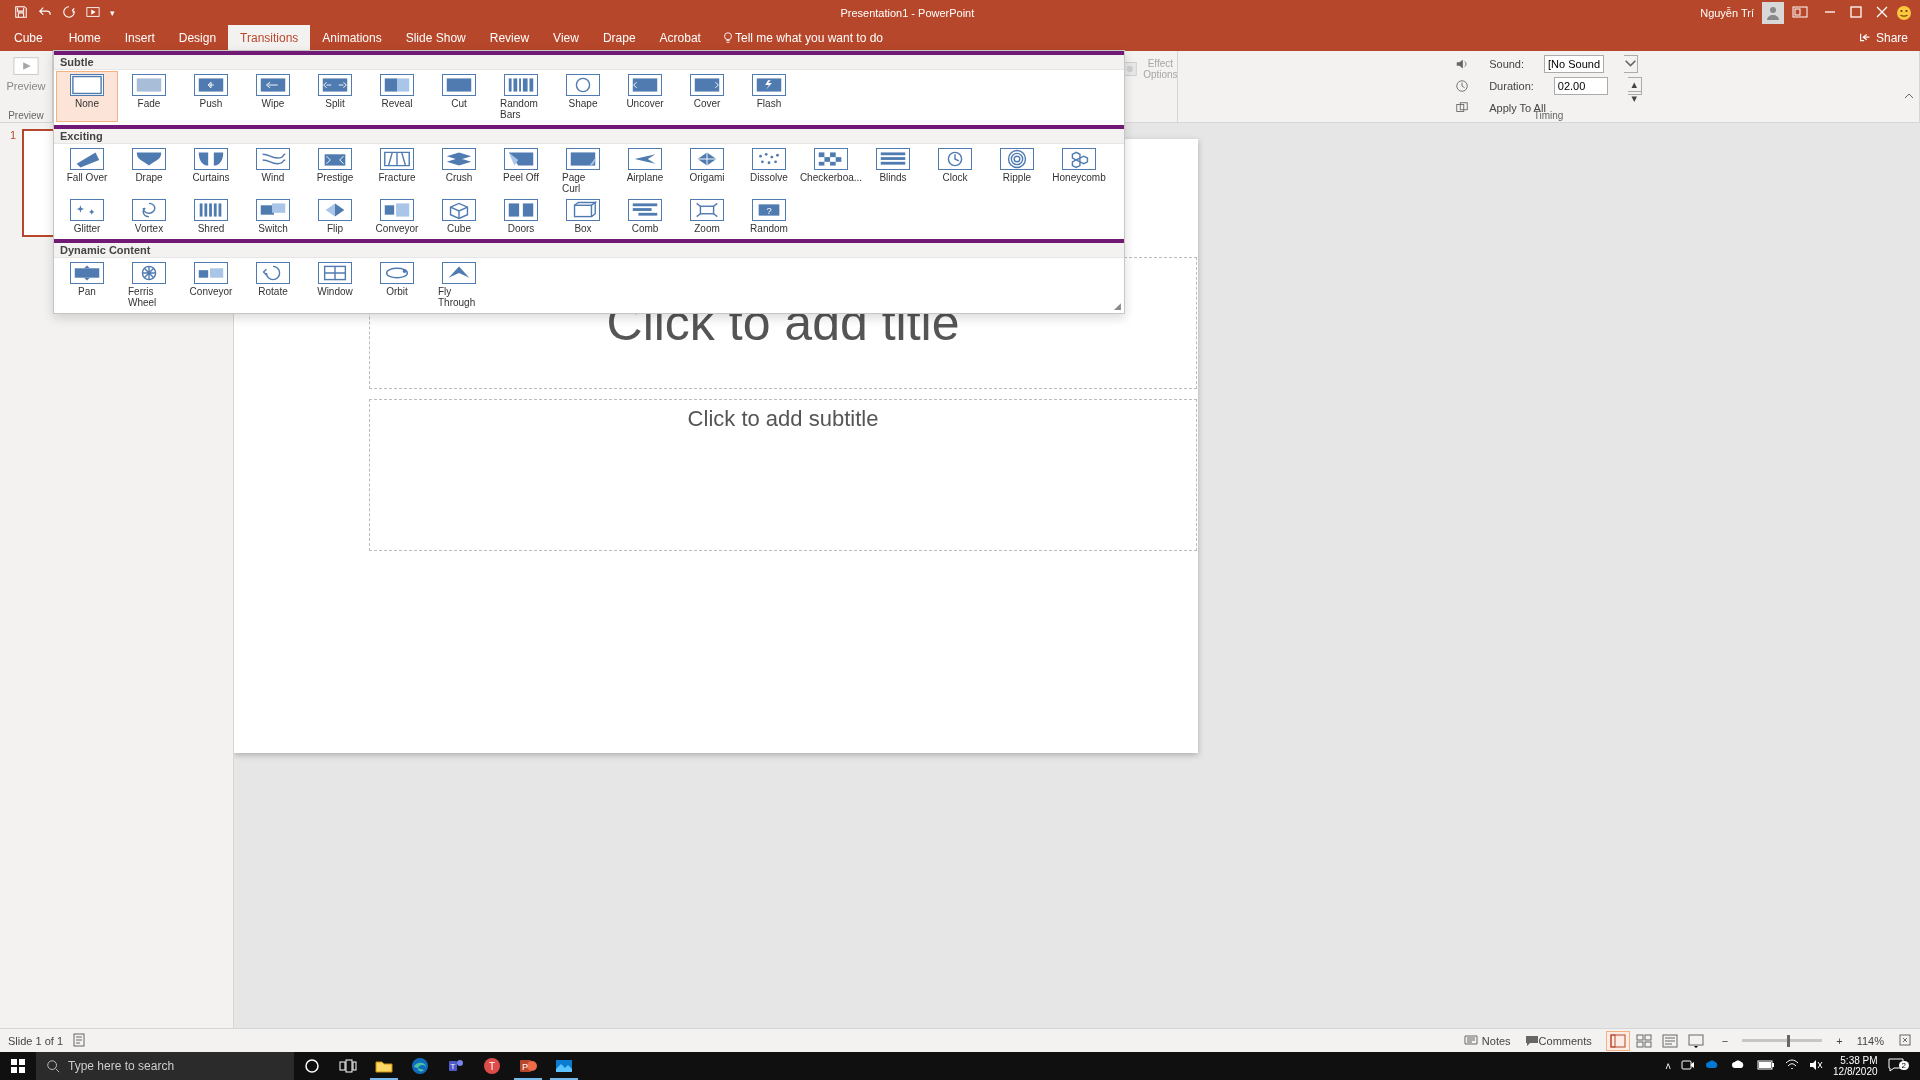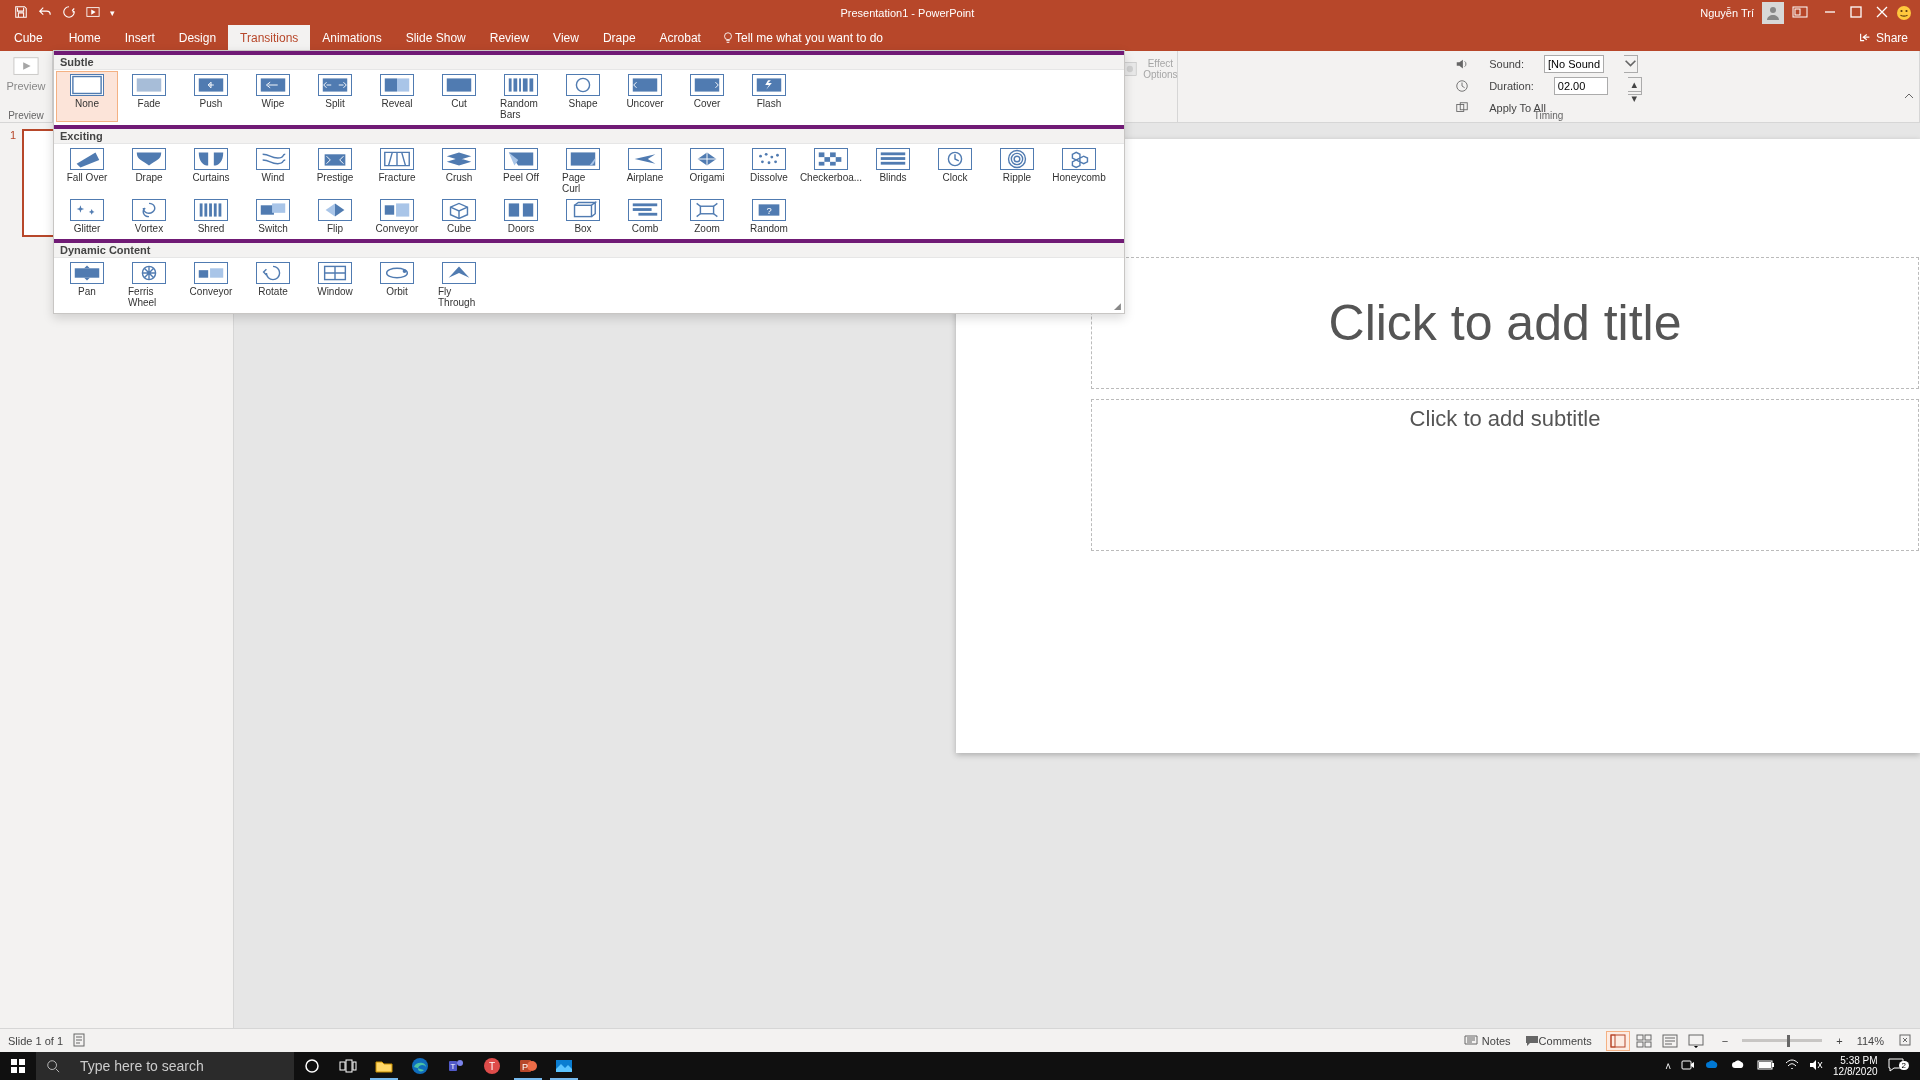--- a/index.html
+++ b/index.html
@@ -54,39 +54,39 @@
 .chk{width:13px;height:13px;border:1px solid #333;display:inline-flex;align-items:center;justify-content:center;font-size:10px;}
 .chk.checked::after{content:"✓";color:#333;}
 .collapse-caret{position:absolute;right:4px;bottom:16px;}
 
 
 .workspace{position:absolute;top:123px;left:0;right:0;bottom:38px;background:#e6e6e6;display:flex;}
 .thumb-pane{width:234px;background:#f3f2f1;border-right:1px solid #d6d6d6;padding:6px 10px;}
 .thumb-item{display:flex;gap:6px;}
 .thumb-num{font-size:11px;color:#b7472a;}
 .thumb-rect{width:190px;height:108px;background:#fff;border:2px solid #b7472a;}
-.slide-area{flex:1;display:flex;align-items:flex-start;justify-content:flex-end;padding-top:16px;overflow:hidden;}
+.slide-area{flex:1;display:flex;align-items:flex-start;justify-content:flex-start;padding-top:16px;overflow:hidden;}
 .slide{width:964px;height:614px;background:#fff;box-shadow:0 2px 6px rgba(0,0,0,0.25);position:relative;}
 .placeholder{position:absolute;border:1px dashed #bbb;display:flex;align-items:center;justify-content:center;color:#555;}
 .ph-title{left:135px;top:118px;width:828px;height:132px;font-size:50px;}
 .ph-sub{left:135px;top:260px;width:828px;height:152px;font-size:22px;align-items:flex-start;padding-top:6px;}
 
 
 .status-bar{position:absolute;bottom:28px;left:0;right:0;height:24px;background:#f3f2f1;border-top:1px solid #d6d6d6;display:flex;align-items:center;font-size:11px;color:#444;padding:0 8px;}
 .status-right{margin-left:auto;display:flex;align-items:center;gap:14px;}
 .view-btns{display:flex;gap:2px;}
 .view-btn{width:24px;height:20px;display:flex;align-items:center;justify-content:center;border:1px solid transparent;}
 .view-btn.active{background:#fdece3;border-color:#f4b183;}
 .zoom-track{width:80px;height:3px;background:#c8c6c4;position:relative;}
 .zoom-thumb{position:absolute;width:3px;height:12px;background:#666;top:-4px;left:56%;}
 
 
 .taskbar{position:absolute;bottom:0;left:0;right:0;height:28px;background:#101010;display:flex;align-items:center;}
 .start-btn{width:36px;height:100%;display:flex;align-items:center;justify-content:center;}
-.search-box{width:258px;height:100%;background:#2b2b2b;display:flex;align-items:center;gap:20px;padding:0 10px;color:#ccc;font-size:14px;}
+.search-box{width:258px;height:100%;background:#2b2b2b;display:flex;align-items:center;gap:8px;padding:0 10px;color:#ccc;font-size:12px;}
 .task-icons{display:flex;height:100%;}
 .task-icon{width:36px;height:100%;display:flex;align-items:center;justify-content:center;position:relative;}
 .task-icon.active::after{content:"";position:absolute;bottom:0;left:4px;right:4px;height:2px;background:#76b9ed;}
 .tray{margin-left:auto;display:flex;align-items:center;gap:10px;color:#fff;font-size:10px;padding-right:6px;}
 .tray-clock{display:flex;flex-direction:column;align-items:flex-end;line-height:1.1;}
 </style>
 </head>
 <body>
 
 <div class="title-bar">

